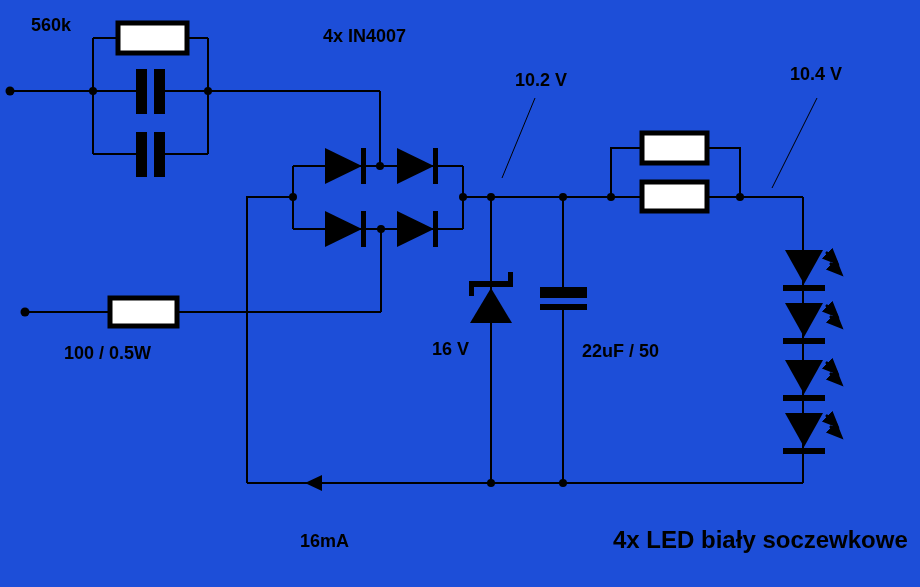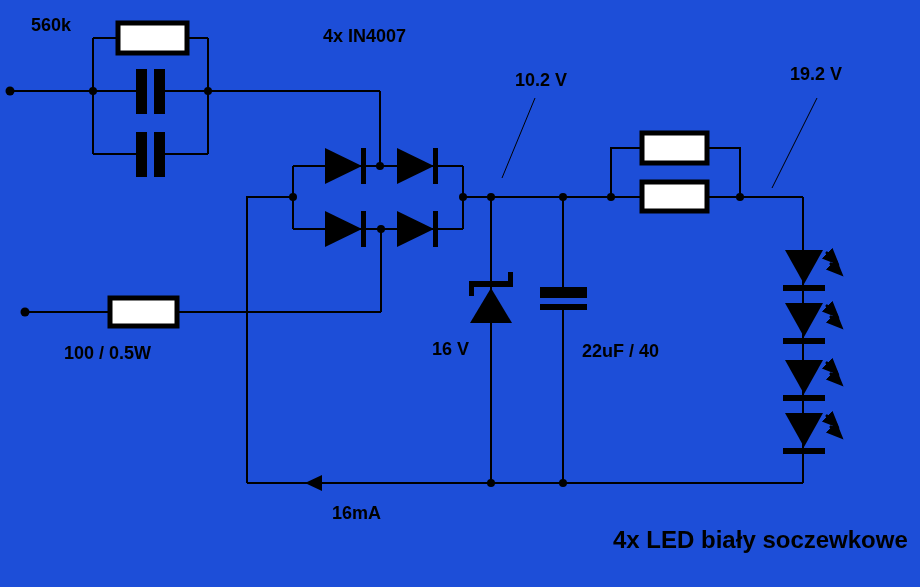--- a/index.html
+++ b/index.html
@@ -118,20 +118,20 @@
     <circle cx="491" cy="483" r="4" fill="#000"></circle>
     <circle cx="563" cy="483" r="4" fill="#000"></circle>
 
     <line x1="535" y1="98" x2="502" y2="178" stroke="#000" stroke-width="1"></line>
     <line x1="817" y1="98" x2="772" y2="188" stroke="#000" stroke-width="1"></line>
   </svg>
 
   <div class="lbl" style="left:31px;top:16px;">560k</div>
   <div class="lbl" style="left:323px;top:27px;">4x IN4007</div>
   <div class="lbl" style="left:515px;top:71px;">10.2 V</div>
-  <div class="lbl" style="left:790px;top:65px;">19.2 V</div>
+  <div class="lbl" style="left:790px;top:65px;">10.4 V</div>
   <div class="lbl" style="left:64px;top:344px;">100 / 0.5W</div>
   <div class="lbl" style="left:432px;top:340px;text-align:right;">16 V</div>
-  <div class="lbl" style="left:582px;top:342px;">22uF / 40</div>
-  <div class="lbl" style="left:300px;top:504px;margin-left:32px;">16mA</div>
+  <div class="lbl" style="left:582px;top:342px;">22uF / 50</div>
+  <div class="lbl" style="left:300px;top:532px;">16mA</div>
   <div class="lbl lbl-big" style="left:613px;top:527px;">4x LED biały soczewkowe</div>
 
 </div>
 
 </body></html>

